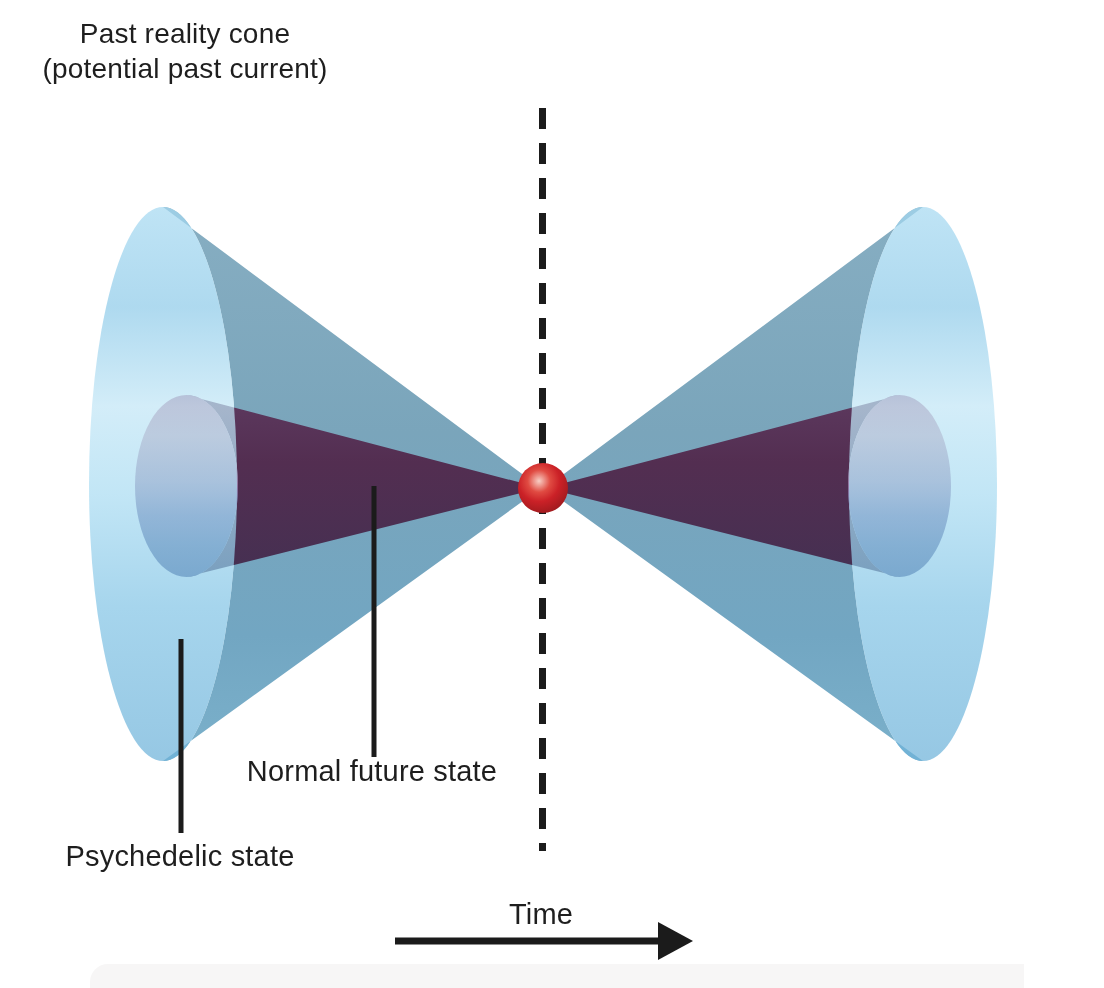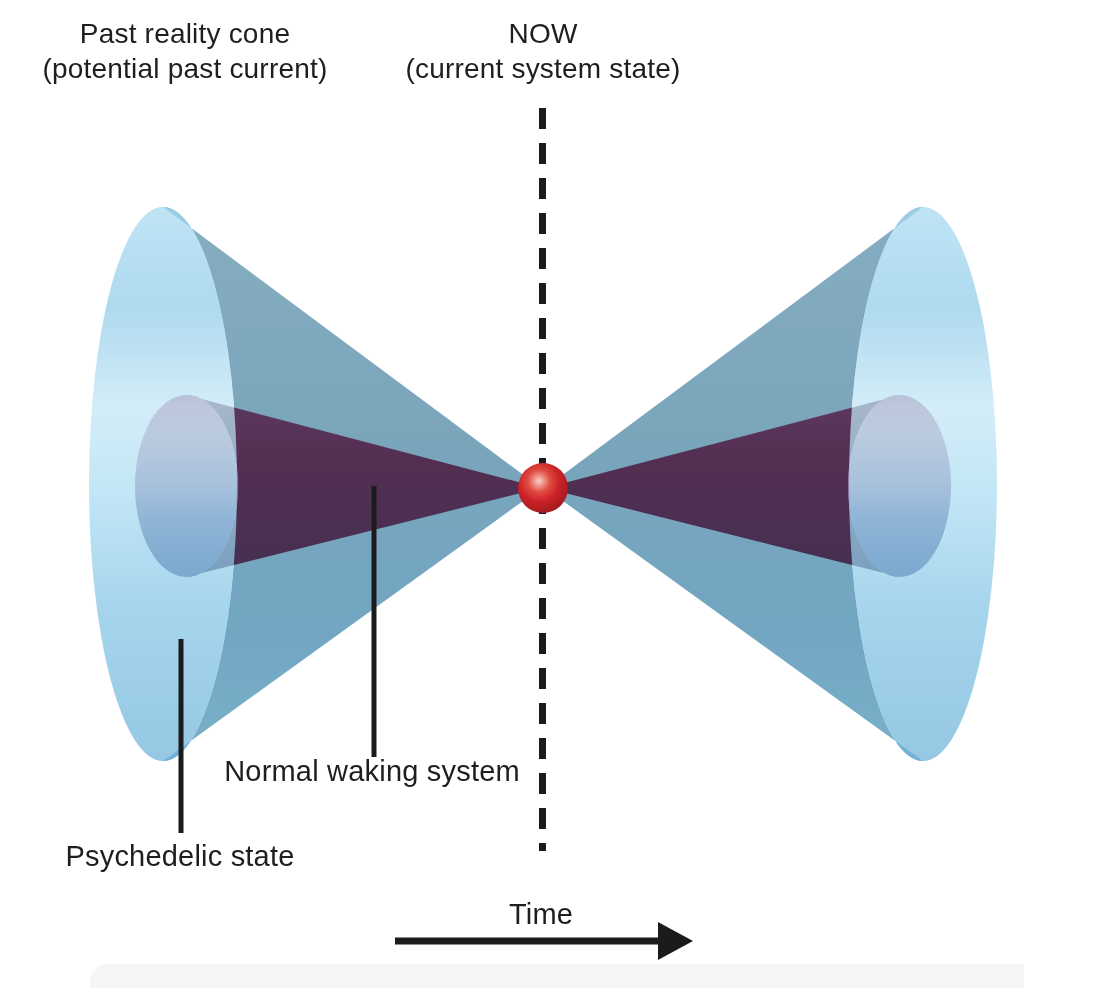--- a/index.html
+++ b/index.html
@@ -95,25 +95,21 @@
       <line x1="395" y1="941" x2="660" y2="941" stroke="#1b1b1b" stroke-width="7"></line>
       <polygon points="658,922 693,941 658,960" fill="#1b1b1b"></polygon>
     </g>
   </svg>
 
   <div class="lbl" style="left:25px;  top:16px;  width:320px;">
     <span class="ln">Past reality cone</span>
     <span class="ln">(potential past current)</span>
   </div>
 
-  <div class="lbl" style="left:383px; top:16px;  width:320px;">
-    <span class="ln">NOW</span>
-    <span class="ln">(current system state)</span>
-  </div>
 
 
-  <div class="lbl lbl-bottom" style="left:212px; top:754px; width:320px;">Normal waking system</div>
+  <div class="lbl lbl-bottom" style="left:212px; top:754px; width:320px;">Normal future state</div>
 
   <div class="lbl lbl-bottom" style="left:441px; top:897px; width:200px;">Time</div>
 
   <div class="lbl lbl-bottom" style="left:20px;  top:839px; width:320px;">Psychedelic state</div>
 
 </div>
 
 </body></html>

